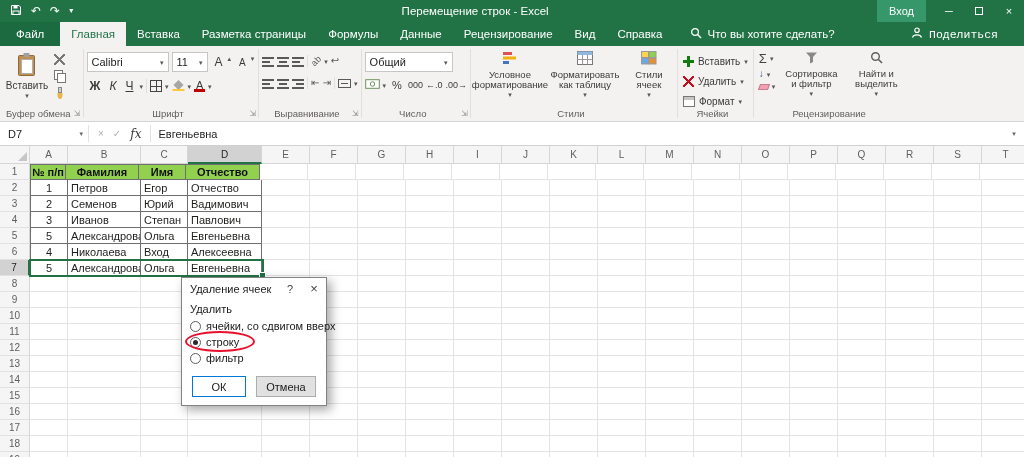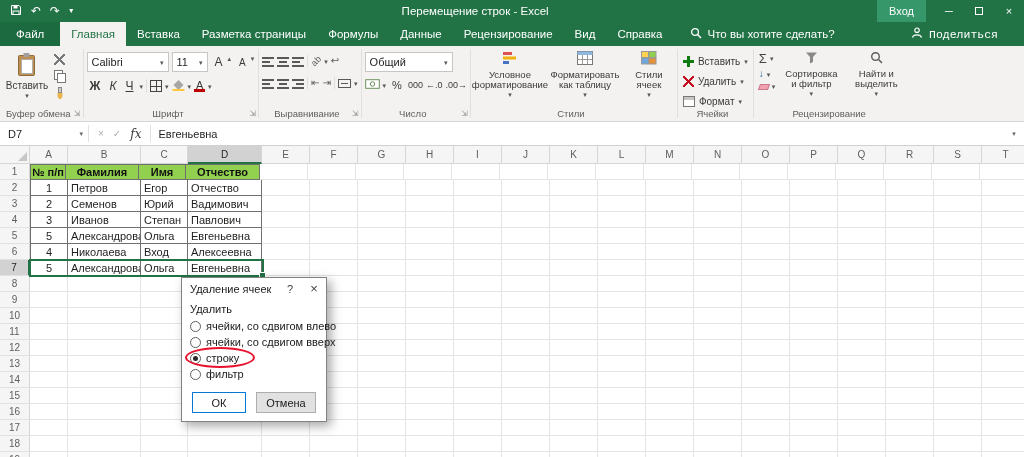--- a/index.html
+++ b/index.html
@@ -919,24 +919,20 @@
       <span>Удаление ячеек</span>
       <span class="dlg-sp"></span>
       <span class="dlg-btn">?</span>
       <span class="dlg-btn x">×</span>
     </div>
     <div class="dlg-body">
       <div>Удалить</div>
       <div class="opts">
         <div class="radio-row">
           <span class="radio"></span>
-          <span>ячейки, со сдвигом влево</span>
-        </div>
-        <div class="radio-row">
-          <span class="radio"></span>
           <span>ячейки, со сдвигом вверх</span>
         </div>
         <div class="radio-row">
           <span class="radio checked"></span>
           <span>строку</span>
           <span class="annot"></span>
         </div>
         <div class="radio-row">
           <span class="radio"></span>
           <span>фильтр</span>

